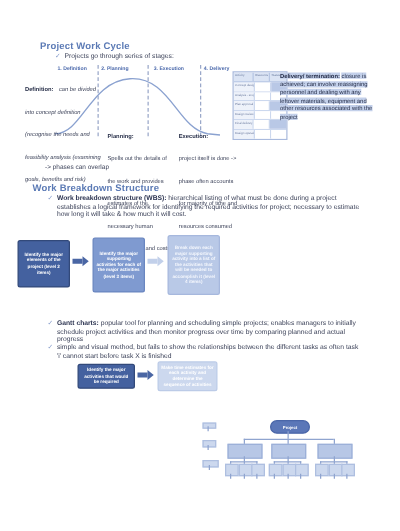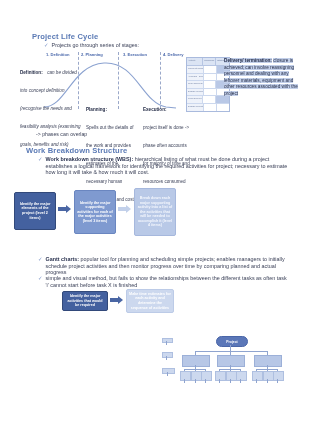--- a/index.html
+++ b/index.html
@@ -188,21 +188,21 @@
     position:absolute;
     background:#ccd8ee;
     border:1px solid #aebfe0;
   }
 </style>
 </head>
 <body>
 
 <div class="page">
 
-  <div class="h-section" style="left:32px;top:32px;">Project Life Cycle</div>
+  <div class="h-section" style="left:32px;top:32px;">Project Work Cycle</div>
 
   <div class="bullet-row" style="left:44px;top:42px;width:200px;">
     <span class="tick">✓</span>
     <span class="btext">Projects go through series of stages:</span>
   </div>
 
   <div class="stage-lab" style="left:46px;top:52px;">1. Definition</div>
   <div class="stage-lab" style="left:81px;top:52px;">2. Planning</div>
   <div class="stage-lab" style="left:123px;top:52px;">3. Execution</div>
   <div class="stage-lab" style="left:163px;top:52px;">4. Delivery</div>

